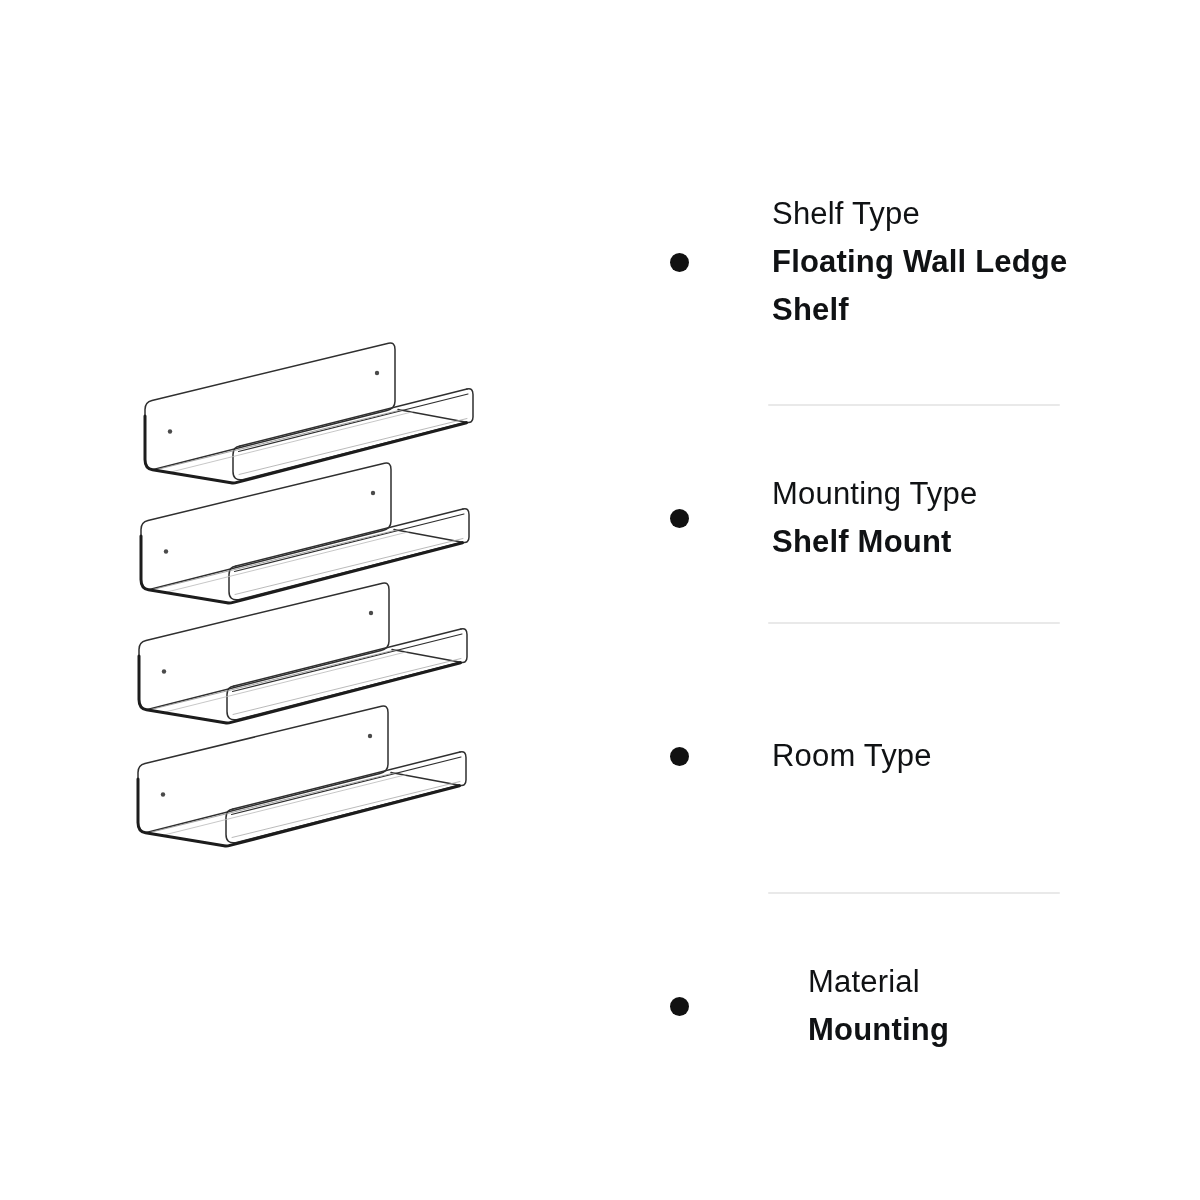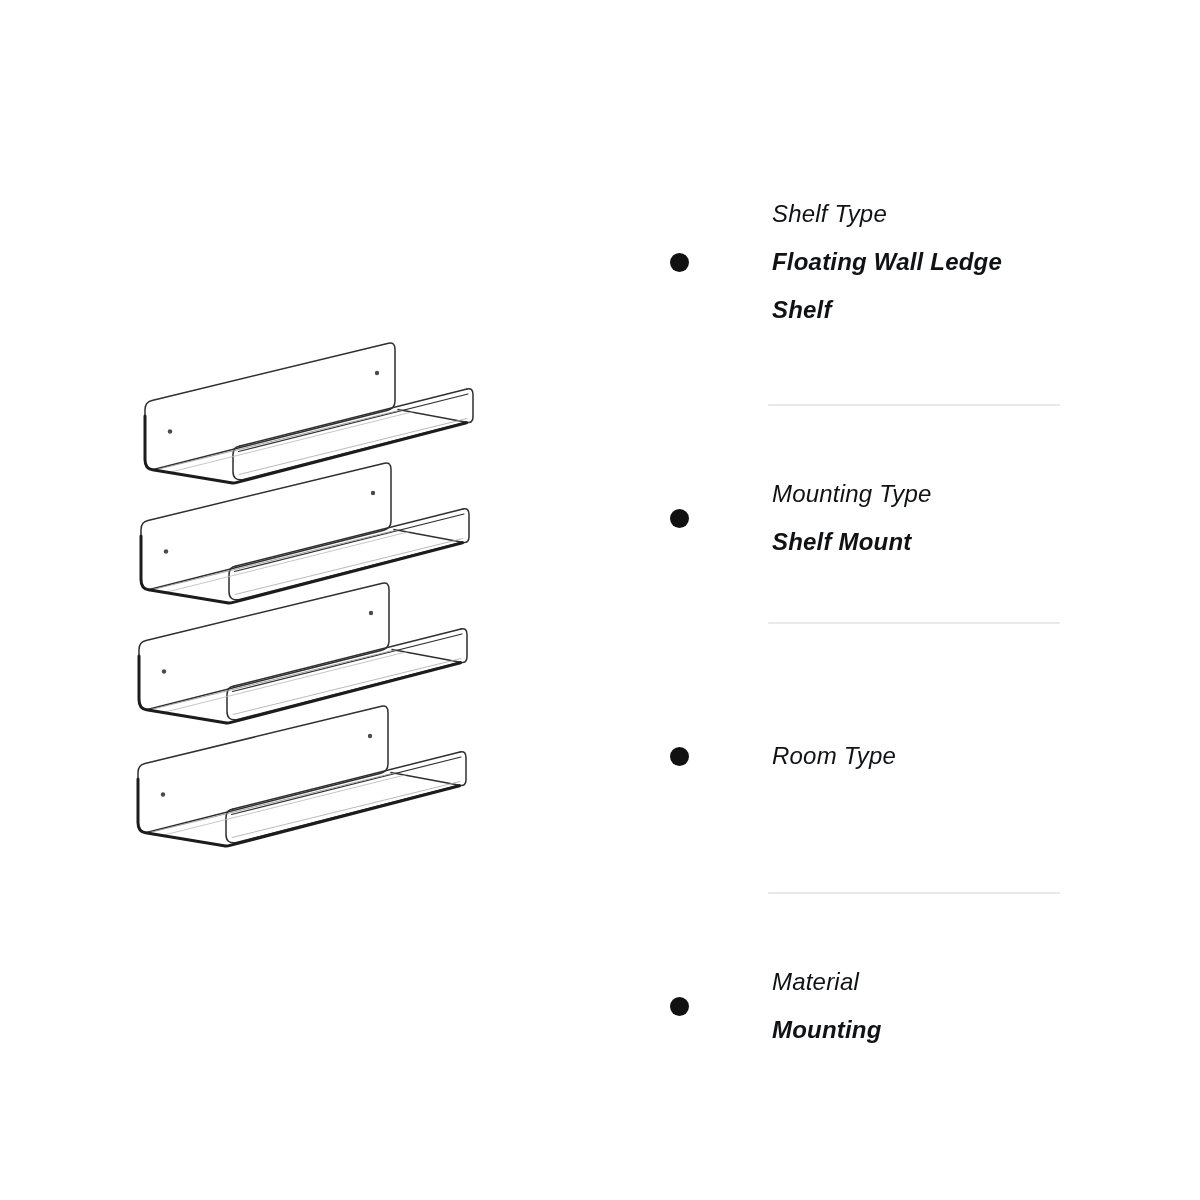--- a/index.html
+++ b/index.html
@@ -31,25 +31,24 @@
   }
   .bullet {
     flex: 0 0 auto;
     width: 19px;
     height: 19px;
     border-radius: 50%;
     background: #111111;
     margin-right: 83px;
   }
   .ftext {
-    font-size: 24px;
+    font-size: 31px;
     line-height: 48px;
     color: #101214;
     letter-spacing: 0.2px;
-    font-style: italic;
   }
   .flabel {
     font-weight: 400;
   }
   .fvalue {
     font-weight: 700;
     white-space: pre-line;
     max-width: 352px;
   }
   .divider {
@@ -57,21 +56,21 @@
     left: 768px;
     width: 292px;
     height: 2px;
     background: #e9e9e9;
     border-radius: 1px;
   }
   
   #feature-1 { top: 190px; }
   #feature-2 { top: 470px; }
   #feature-3 { top: 690px; margin-top: 42px; }
-  #feature-4 { top: 958px; }
+  #feature-4 { top: 958px; gap: 36px; }
   #divider-1 { top: 404px; }
   #divider-2 { top: 622px; }
   #divider-3 { top: 892px; }
 </style>
 </head>
 <body>
 
 <div class="canvas">
 
   <svg class="figure-svg" viewBox="0 0 1200 1200" xmlns="http://www.w3.org/2000/svg" aria-hidden="true">

